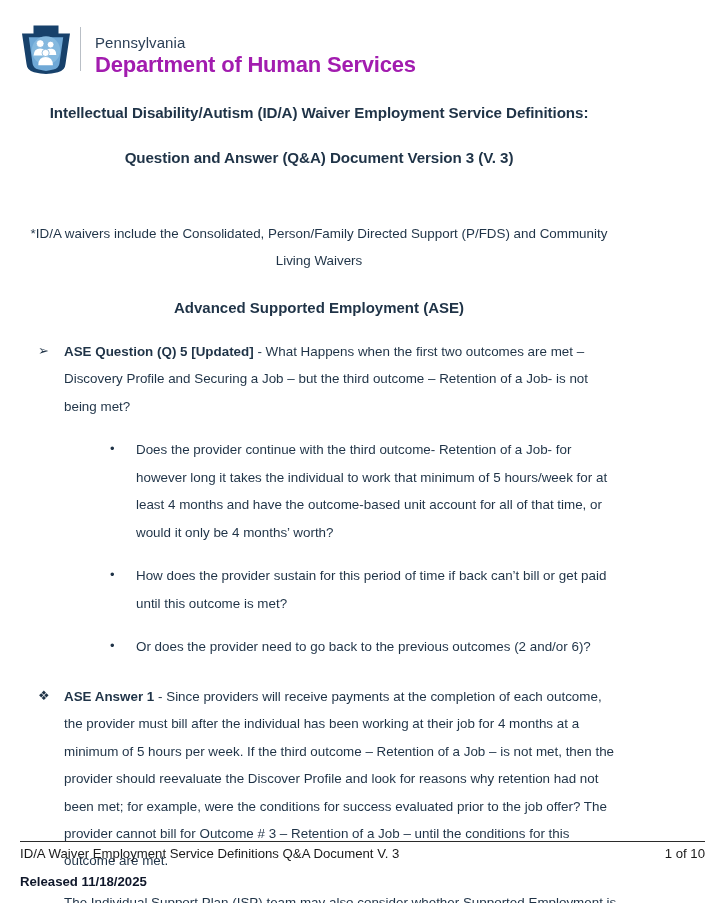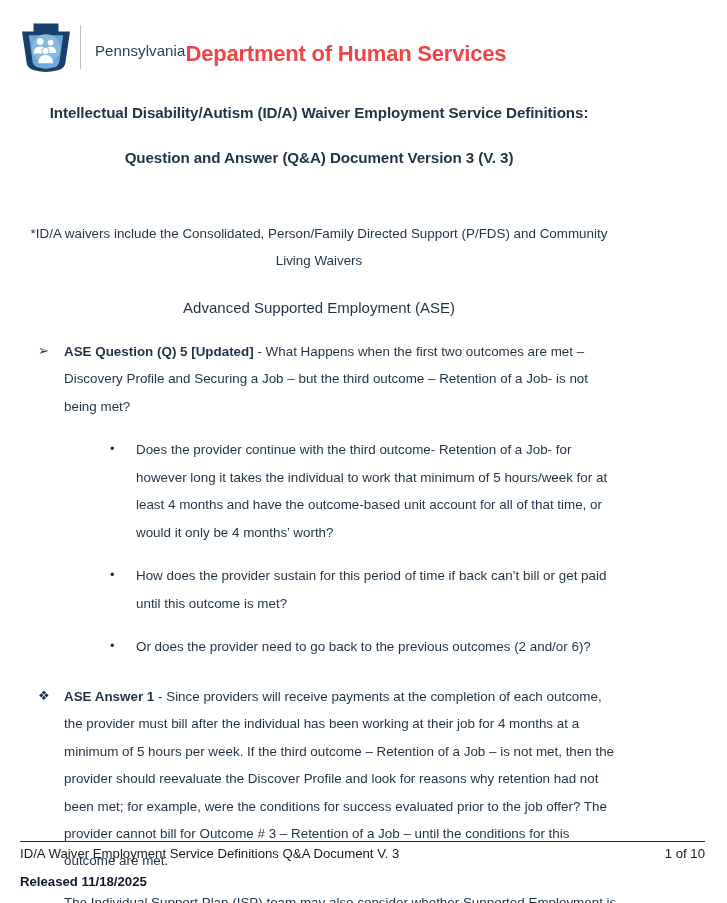--- a/index.html
+++ b/index.html
@@ -31,34 +31,35 @@
   }
   .logo-divider {
     width: 1px;
     height: 44px;
     background: #b9bfc6;
     margin: 0 14px 0 6px;
     flex: 0 0 auto;
   }
   .logo-text {
     display: flex;
+    flex-direction: column;
     line-height: 1;
     margin-top: 13px;
   }
   .logo-line1 {
     font-size: 15px;
     font-weight: 400;
     color: #2b3f56;
     letter-spacing: 0.1px;
     margin-bottom: 4px;
   }
   .logo-line2 {
     font-size: 22px;
     font-weight: 700;
-    color: #ef4444;
+    color: #a21caf;
     letter-spacing: -0.2px;
   }
 
   
   .doc-body {
     position: absolute;
     top: 100px;
     left: 0;
     width: 638px;
   }
@@ -78,21 +79,21 @@
     text-align: center;
     font-size: 13.4px;
     line-height: 2.05;
     color: #1f3347;
     padding: 0 30px;
   }
 
   .section-heading {
     margin-top: 24px;
     text-align: center;
-    font-weight: 400;
+    font-weight: 700;
     font-size: 15px;
     color: #1f3347;
   }
 
   
   .block {
     display: flex;
     font-size: 13.4px;
     line-height: 2.05;
     color: #1f3347;

